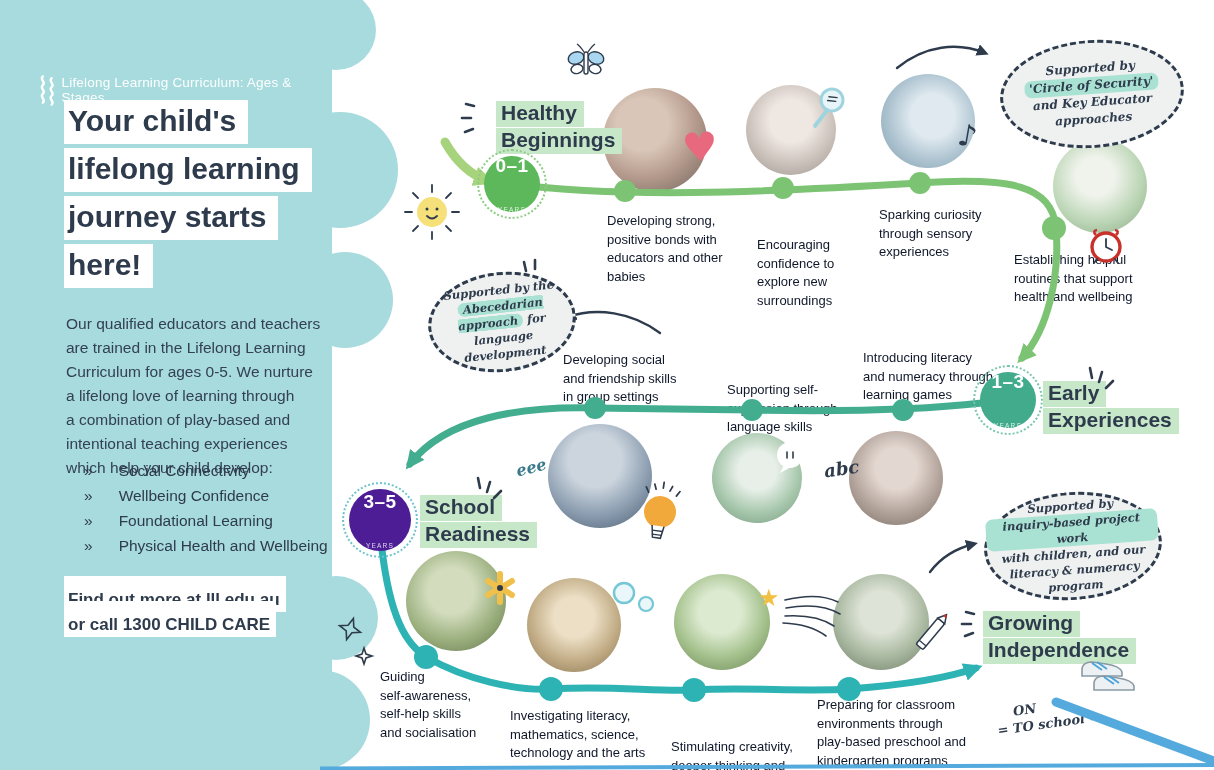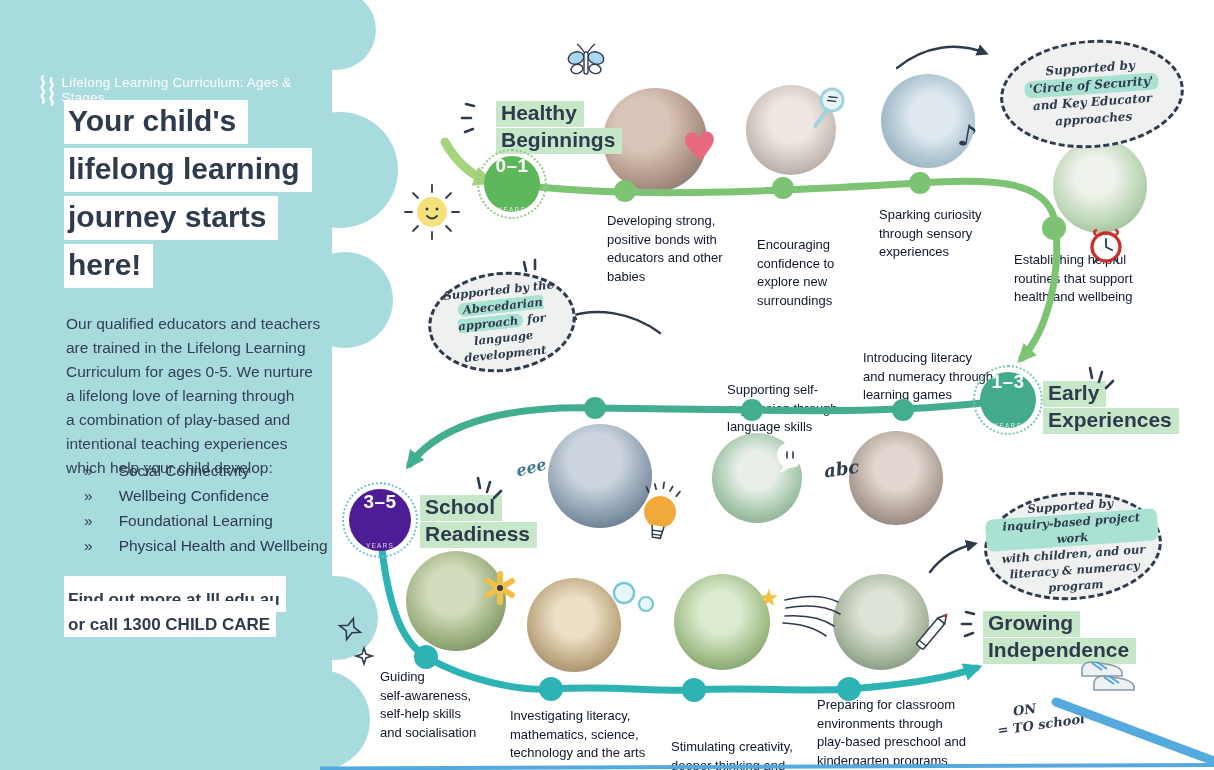--- a/index.html
+++ b/index.html
@@ -380,20 +380,23 @@
   <div class="caption" style="left:757px;top:224px;margin-top:12px;">Encouraging
 confidence to
 explore new
 surroundings</div>
   <div class="caption" style="left:879px;top:206px;">Sparking curiosity
 through sensory
 experiences</div>
   <div class="caption" style="left:1014px;top:251px;">Establishing helpful
 routines that support
 health and wellbeing</div>
+  <div class="caption" style="left:563px;top:351px;">Developing social
+and friendship skills
+in group settings</div>
   <div class="caption" style="left:727px;top:357px;margin-top:24px;">Supporting self-
 expression through
 language skills</div>
   <div class="caption" style="left:863px;top:349px;">Introducing literacy
 and numeracy through
 learning games</div>
   <div class="caption" style="left:380px;top:668px;">Guiding
 self-awareness,
 self-help skills
 and socialisation</div>

